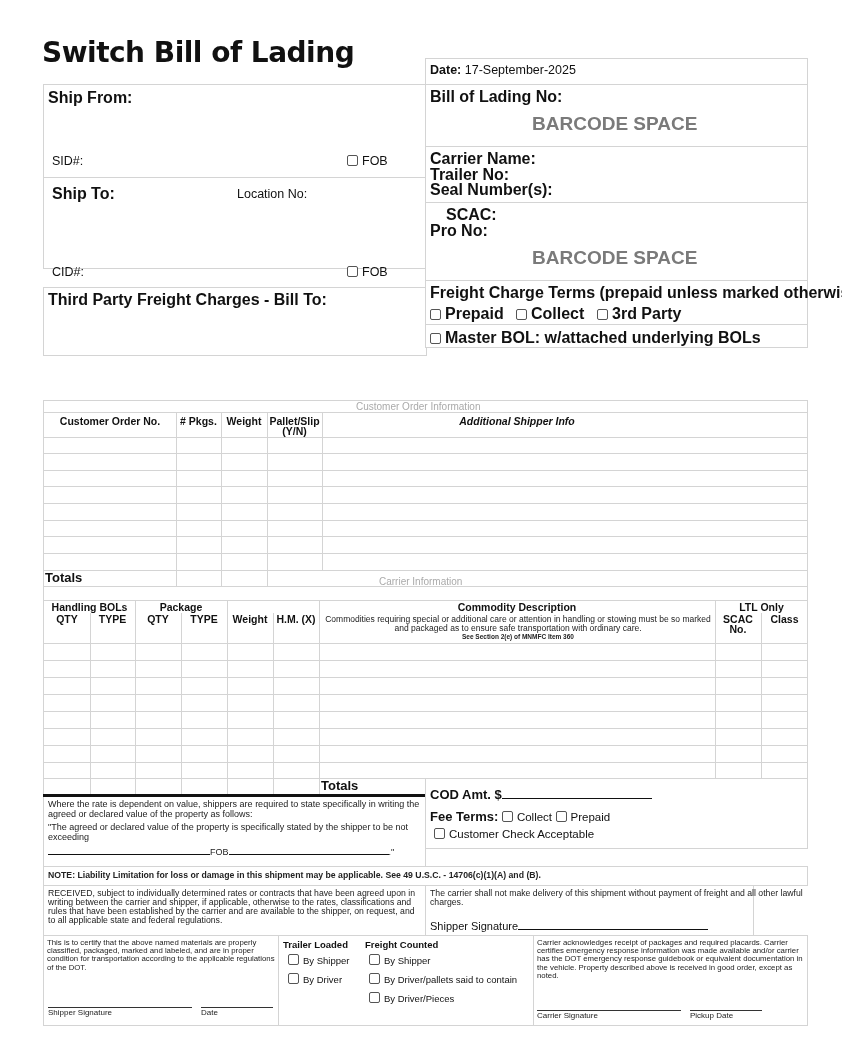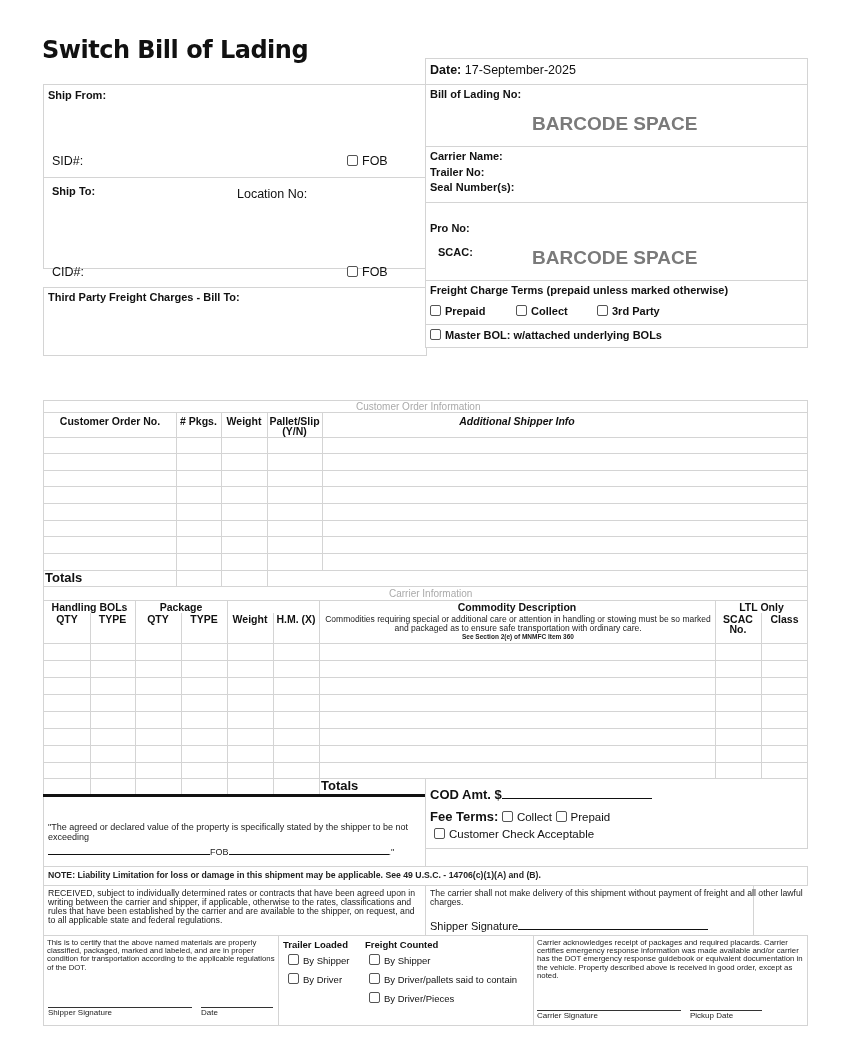--- a/index.html
+++ b/index.html
@@ -1,24 +1,24 @@
 <!DOCTYPE html>
 <html><head>
 <meta charset="utf-8">
 <style>
 *{box-sizing:border-box;margin:0;padding:0}
 html,body{width:842px;height:1059px;background:#fff;overflow:hidden}
 body{position:relative;font-family:"Liberation Sans",sans-serif;color:#111}
 .abs{position:absolute}
-.title{left:42px;top:36px;font-family:"DejaVu Sans",sans-serif;font-weight:bold;font-size:24px;letter-spacing:-0.5px;color:#111}
+.title{left:42px;top:36px;font-family:"DejaVu Sans",sans-serif;font-weight:bold;font-size:28px;letter-spacing:-0.5px;color:#111}
 .box{position:absolute;border:1px solid #d4d4d4;background:#fff}
 .hl{position:absolute;height:1px;background:#d4d4d4}
 .vl{position:absolute;width:1px;background:#d4d4d4}
 .b{font-weight:bold}
-.lbl{position:absolute;font-size:11px;font-weight:bold;white-space:nowrap}
+.lbl{position:absolute;font-size:16px;font-weight:bold;white-space:nowrap}
 .txt{position:absolute;font-size:12.5px;white-space:nowrap}
 .barcode{position:absolute;font-size:19px;font-weight:bold;color:#7a7a7a;white-space:nowrap}
 .cb{display:inline-block;width:11px;height:11px;border:1px solid #555;border-radius:2px;vertical-align:-1px;margin-right:4px;background:#fff}
 .sec{position:absolute;font-size:10px;color:#aaa;white-space:nowrap}
 .th{position:absolute;font-size:10.5px;font-weight:bold;text-align:center;line-height:10px;white-space:nowrap}
 .small{position:absolute;font-size:9px;line-height:9.5px;color:#222}
 .tiny{position:absolute;font-size:8px;line-height:8.5px;color:#222}
 .thick{position:absolute;height:3px;background:#111}
 .uline{display:inline-block;border-bottom:1px solid #111}
 </style>
@@ -50,21 +50,21 @@
 <div class="box" style="left:425px;top:84px;width:383px;height:63px;">
   <div class="lbl" style="left:4px;top:3px;">Bill of Lading No:</div>
   <div class="barcode" style="left:106px;top:28px;">BARCODE SPACE</div>
 </div>
 <div class="box" style="left:425px;top:146px;width:383px;height:57px;">
   <div class="lbl" style="left:4px;top:3px;">Carrier Name:</div>
   <div class="lbl" style="left:4px;top:19px;">Trailer No:</div>
   <div class="lbl" style="left:4px;top:34px;">Seal Number(s):</div>
 </div>
 <div class="box" style="left:425px;top:202px;width:383px;height:79px;">
-  <div class="lbl" style="left:12px;top:3px;margin-top:40px;">SCAC:</div>
+  <div class="lbl" style="left:20px;top:3px;">SCAC:</div>
   <div class="lbl" style="left:4px;top:19px;">Pro No:</div>
   <div class="barcode" style="left:106px;top:44px;">BARCODE SPACE</div>
 </div>
 <div class="box" style="left:425px;top:280px;width:383px;height:45px;">
   <div class="lbl" style="left:4px;top:3px;">Freight Charge Terms (prepaid unless marked otherwise)</div>
   <div class="lbl" style="left:4px;top:24px;"><span class="cb"></span><span>Prepaid</span></div>
   <div class="lbl" style="left:90px;top:24px;"><span class="cb"></span><span>Collect</span></div>
   <div class="lbl" style="left:171px;top:24px;"><span class="cb"></span><span>3rd Party</span></div>
 </div>
 <div class="box" style="left:425px;top:324px;width:383px;height:24px;">
@@ -93,21 +93,21 @@
 <div class="hl" style="left:43px;top:470px;width:765px;"></div>
 <div class="hl" style="left:43px;top:486px;width:765px;"></div>
 <div class="hl" style="left:43px;top:503px;width:765px;"></div>
 <div class="hl" style="left:43px;top:520px;width:765px;"></div>
 <div class="hl" style="left:43px;top:536px;width:765px;"></div>
 <div class="hl" style="left:43px;top:553px;width:765px;"></div>
 <div class="hl" style="left:43px;top:570px;width:765px;"></div>
 <div class="lbl" style="left:45px;top:570px;font-size:13px;">Totals</div>
 
 <div class="box" style="left:43px;top:586px;width:765px;height:210px;"></div>
-<div class="sec" style="left:379px;top:588px;margin-left:10px;">Carrier Information</div>
+<div class="sec" style="left:379px;top:576px;">Carrier Information</div>
 <div class="hl" style="left:43px;top:600px;width:765px;"></div>
 <div class="th" style="left:44px;top:602px;width:91px;">Handling BOLs</div>
 <div class="th" style="left:135px;top:602px;width:92px;">Package</div>
 <div class="th" style="left:319px;top:602px;width:396px;">Commodity Description</div>
 <div class="th" style="left:715px;top:602px;width:93px;">LTL Only</div>
 <div class="th" style="left:44px;top:614px;width:46px;">QTY</div>
 <div class="th" style="left:90px;top:614px;width:45px;">TYPE</div>
 <div class="th" style="left:135px;top:614px;width:46px;">QTY</div>
 <div class="th" style="left:181px;top:614px;width:46px;">TYPE</div>
 <div class="th" style="left:227px;top:614px;width:46px;">Weight</div>
@@ -131,20 +131,21 @@
 <div class="hl" style="left:43px;top:694px;width:765px;"></div>
 <div class="hl" style="left:43px;top:711px;width:765px;"></div>
 <div class="hl" style="left:43px;top:728px;width:765px;"></div>
 <div class="hl" style="left:43px;top:745px;width:765px;"></div>
 <div class="hl" style="left:43px;top:762px;width:765px;"></div>
 <div class="hl" style="left:43px;top:778px;width:765px;"></div>
 <div class="lbl" style="left:321px;top:778px;font-size:13px;">Totals</div>
 <div class="thick" style="left:43px;top:794px;width:765px;"></div>
 
 <div class="box" style="left:43px;top:797px;width:383px;height:70px;border-top:none;">
+  <div class="small" style="left:4px;top:3px;width:375px;">Where the rate is dependent on value, shippers are required to state specifically in writing the agreed or declared value of the property as follows:</div>
   <div class="small" style="left:4px;top:26px;width:375px;">"The agreed or declared value of the property is specifically stated by the shipper to be not exceeding</div>
   <div class="small" style="left:4px;top:51px;"><span class="uline" style="width:162px;"></span><span>FOB</span><span class="uline" style="width:160px;"></span><span>."</span></div>
 </div>
 <div class="box" style="left:425px;top:779px;width:383px;height:70px;border-top:none;">
   <div class="lbl" style="left:4px;top:8px;font-size:13px;"><span>COD Amt. $</span><span class="uline" style="width:150px;"></span></div>
   <div class="txt" style="left:4px;top:30px;"><span class="b" style="font-size:13px;">Fee Terms:</span> <span class="cb"></span><span style="font-size:11.5px;">Collect</span> <span class="cb"></span><span style="font-size:11.5px;">Prepaid</span></div>
   <div class="txt" style="left:8px;top:49px;font-size:11.5px;"><span class="cb"></span><span>Customer Check Acceptable</span></div>
 </div>
 <div class="box" style="left:43px;top:866px;width:765px;height:20px;">
   <div class="small" style="left:4px;top:4px;font-weight:bold;font-size:8.7px;">NOTE: Liability Limitation for loss or damage in this shipment may be applicable. See 49 U.S.C. - 14706(c)(1)(A) and (B).</div>

